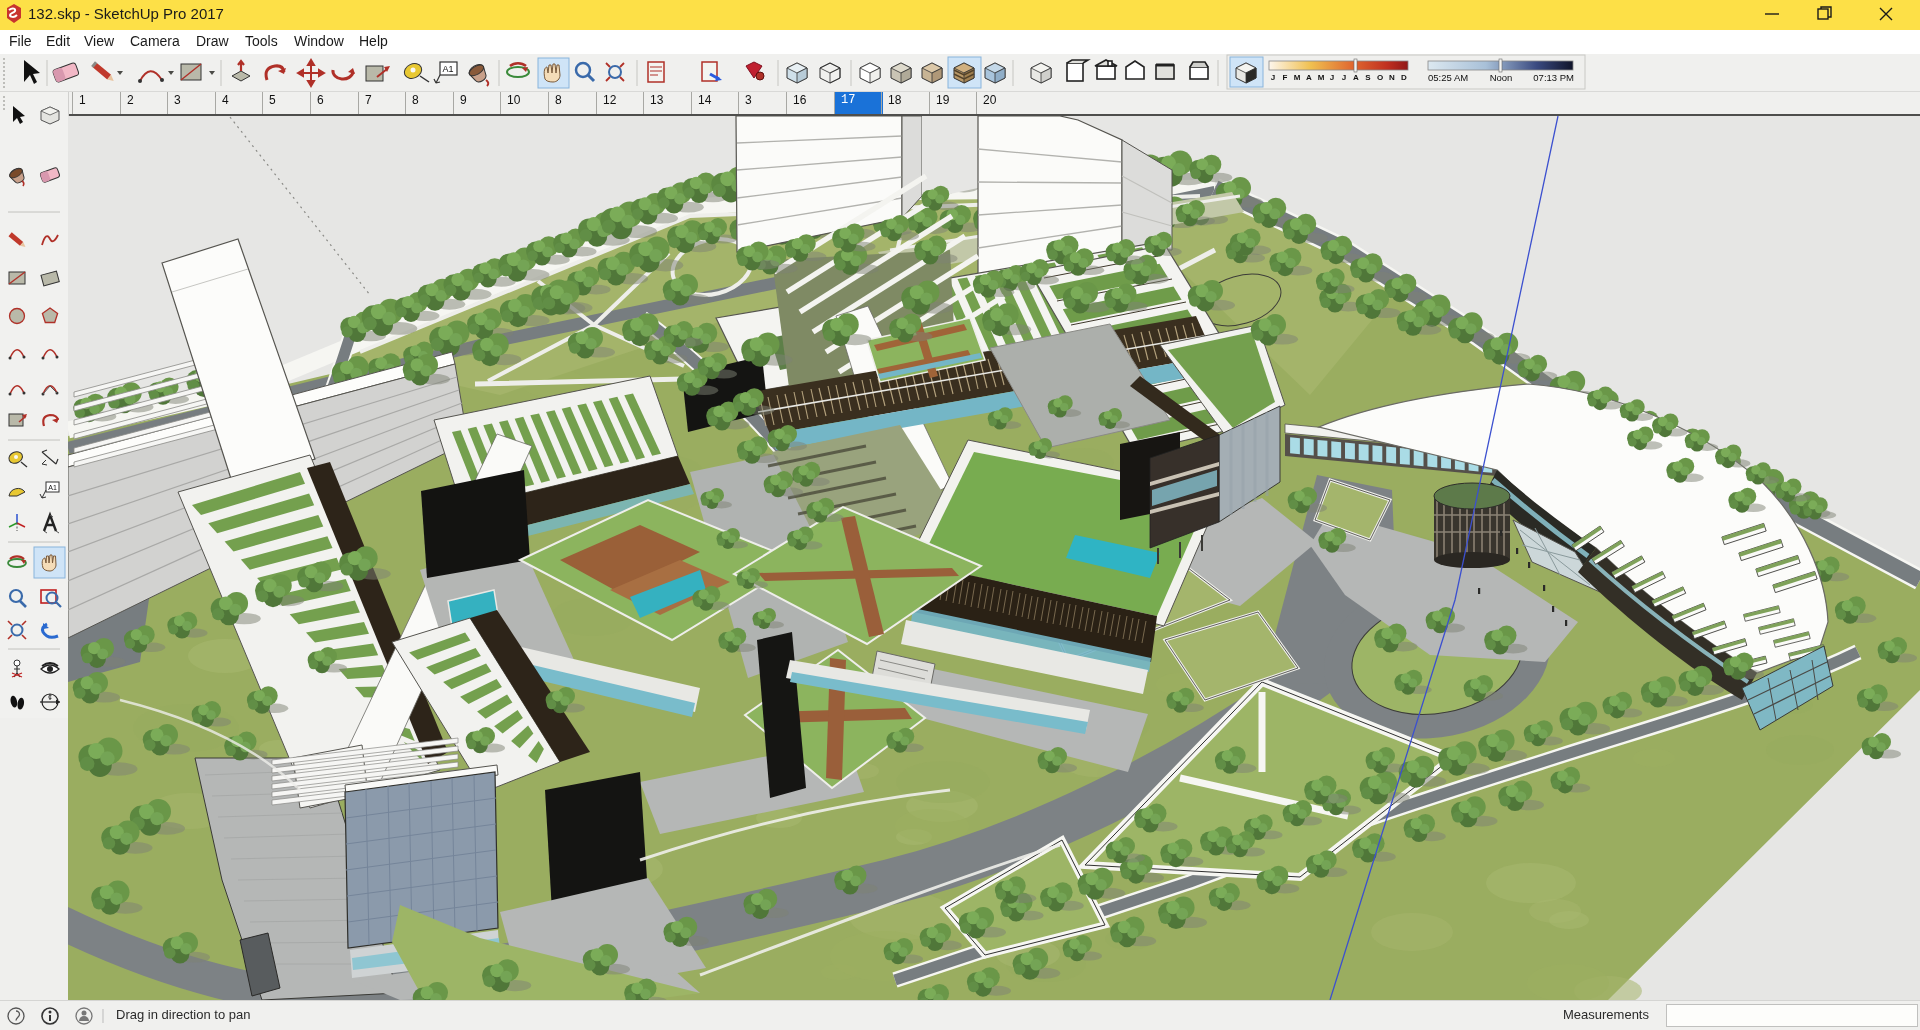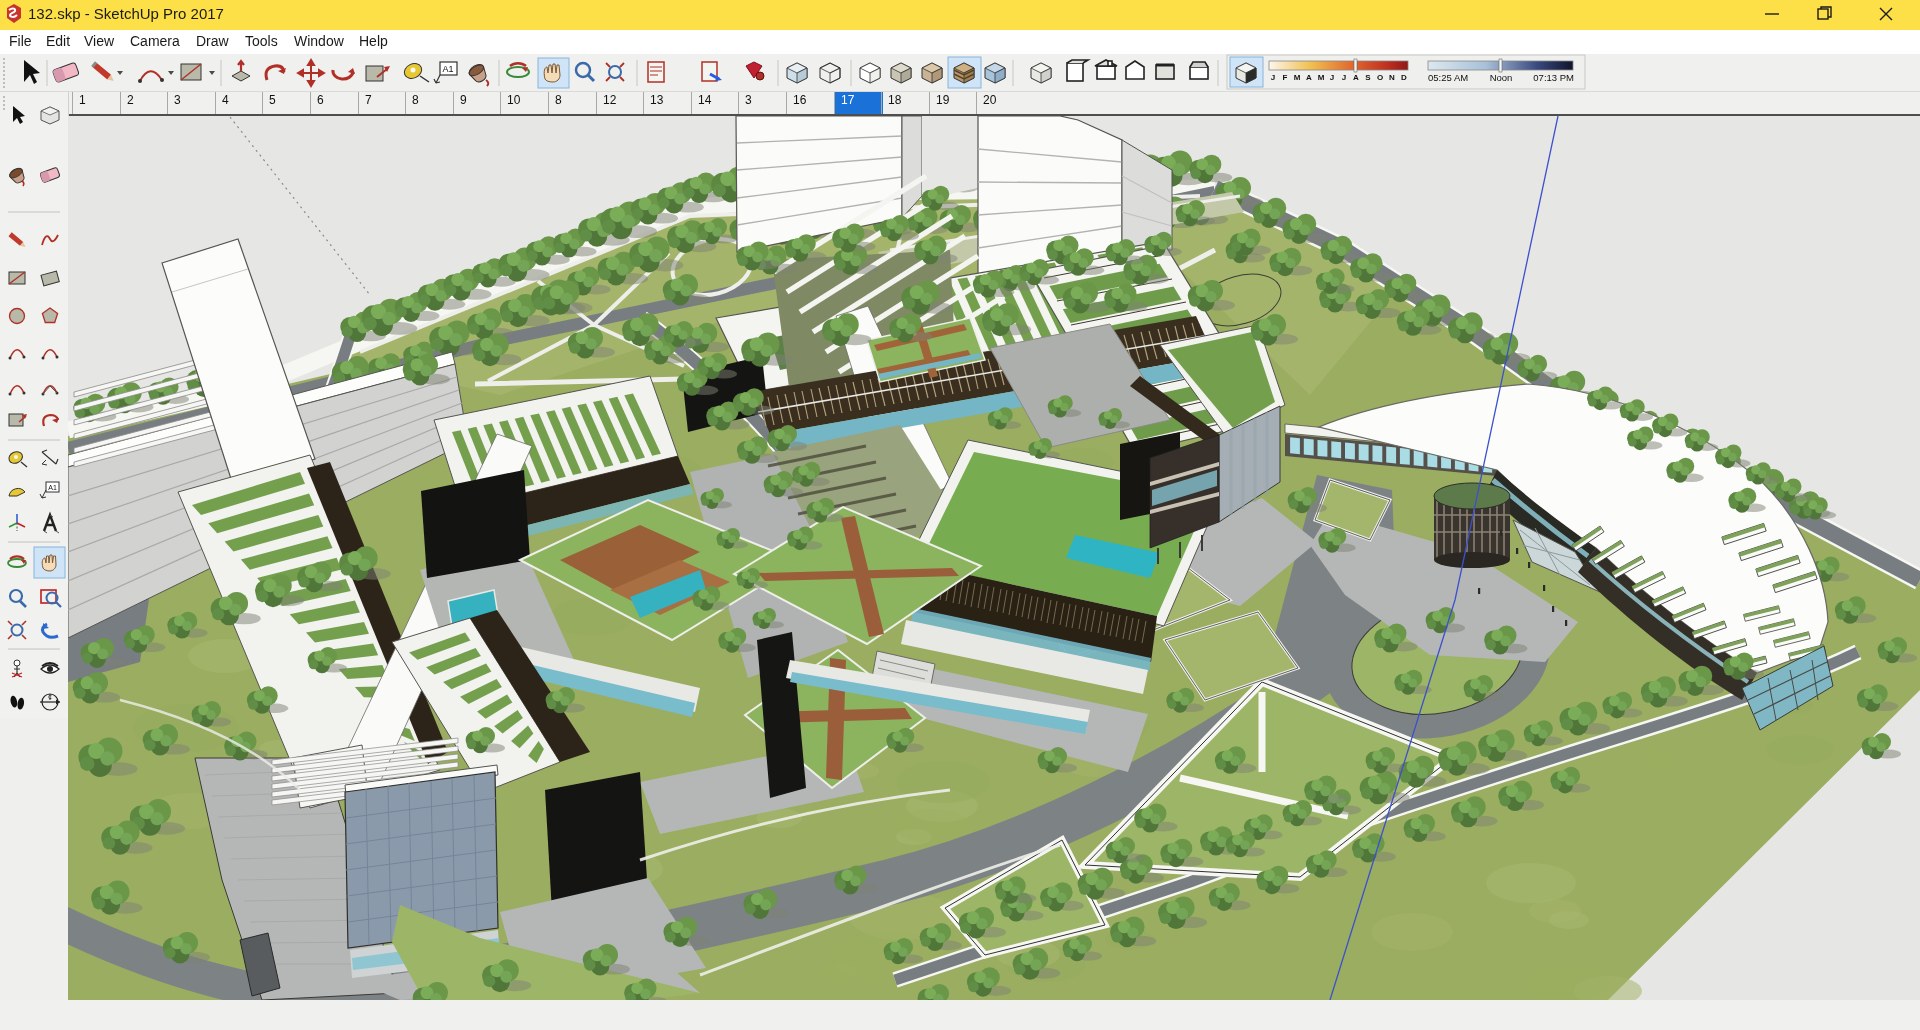--- a/index.html
+++ b/index.html
@@ -4,21 +4,21 @@
 font-family:"Liberation Sans",sans-serif;background:#f0f0ee;}
 #page{position:absolute;inset:0;width:1920px;height:1030px;}
 #title{position:absolute;left:0;top:0;width:1920px;height:30px;background:#fde047;}
 #title .t{position:absolute;left:28px;top:5px;font-size:15px;color:#1a1a1a;}
 #menu{position:absolute;left:0;top:30px;width:1920px;height:24px;background:#ffffff;}
 #menu span{position:absolute;top:3px;font-size:14px;color:#1a1a1a;}
 #toolbar{position:absolute;left:0;top:54px;width:1920px;height:37px;background:#f0f0ee;border-bottom:1px solid #d9d9d7;}
 #tabbar{position:absolute;left:0;top:92px;width:1920px;height:22px;background:#f0f0ee;}
 .tab{position:absolute;top:0;height:21px;font-size:12px;color:#111;padding-top:1px;
 border-left:1px solid #a8a8a4;text-indent:6px;}
-.tab.sel{background:#1a72d8;color:#fff;}
+.tab.sel{background:#1a72d8;color:#fff;font-family:Liberation Mono, monospace;}
 #tabline{position:absolute;left:0;top:114px;width:1920px;height:2px;background:#4e4e4c;}
 #lbar{position:absolute;left:0;top:92px;width:68px;height:626px;background:#f1f1ef;border-right:1px solid #d0d0ce;}
 #lbar2{position:absolute;left:0;top:718px;width:68px;height:282px;background:#efefed;border-right:1px solid #d0d0ce;}
 #status{position:absolute;left:0;top:1000px;width:1920px;height:30px;background:#f0f0ee;border-top:1px solid #d5d5d3;}
 #status .drag{position:absolute;left:116px;top:6px;font-size:13px;color:#2a2a2a;}
 #status .meas{position:absolute;left:1563px;top:6px;font-size:13px;color:#2a2a2a;}
 #status .inp{position:absolute;left:1666px;top:3px;width:250px;height:21px;background:#fdfdfb;border:1px solid #c0c0be;}
 #skp{position:absolute;left:1733px;top:900px;width:159px;height:121px;background:#fff;
 border:3px solid #8ba3ab;border-radius:3px;box-shadow:0 0 0 1px #667a80;}
 #skp .topline{position:absolute;left:2px;top:5px;width:149px;height:3px;background:#2a0a33;}
@@ -1203,13 +1203,29 @@
       <use href="#tr" transform="translate(1000,420) scale(0.85)"></use>
       <use href="#tr" transform="translate(1060,408) scale(0.85)"></use>
       <use href="#tr" transform="translate(1110,420) scale(0.80)"></use>
       <use href="#tr" transform="translate(1040,450) scale(0.80)"></use>
       <path d="M640,860 C760,820 860,800 950,790" fill="none" stroke="#eeeeea" stroke-width="3" opacity="0.9"></path>
       <path d="M700,975 C820,930 950,880 1060,845" fill="none" stroke="#eeeeea" stroke-width="3" opacity="0.9"></path>
       <path d="M120,700 C200,720 260,750 300,790" fill="none" stroke="#eeeeea" stroke-width="2.5" opacity="0.8"></path>
       <path d="M1558,116 L1455,600 L1330,1000" fill="none" stroke="#3c50cf" stroke-width="1.3"></path>
       <path d="M230,117 L370,295" fill="none" stroke="#8a8a86" stroke-width="1.2" stroke-dasharray="2,4"></path>
   </svg>
+  <div id="status">
+    <svg style="position:absolute;left:6px;top:5px" width="100" height="20" viewBox="0 0 100 20">
+      <circle cx="10" cy="10" r="8" fill="none" stroke="#555" stroke-width="1.3"></circle>
+      <path d="M10,5 a3.5,3.5 0 0 1 3.5,3.5 c0,2.5 -3.5,3 -3.5,6" fill="none" stroke="#555" stroke-width="1.3"></path>
+      <circle cx="44" cy="10" r="8" fill="none" stroke="#333" stroke-width="1.6"></circle>
+      <circle cx="44" cy="6" r="1.5" fill="#333"></circle>
+        <path d="M44,9 v6" stroke="#333" stroke-width="2"></path>
+      <circle cx="78" cy="10" r="8" fill="none" stroke="#777" stroke-width="1.3"></circle>
+      <circle cx="78" cy="7" r="2.5" fill="#777"></circle>
+        <path d="M73,15 a5,5 0 0 1 10,0" fill="#777"></path>
+      <path d="M97,3 v14" stroke="#bbb" stroke-width="1"></path>
+    </svg>
+    <div class="drag">Drag in direction to pan</div>
+    <div class="meas">Measurements</div>
+    <div class="inp"></div>
+  </div>
 </div>
 
 </body></html>

